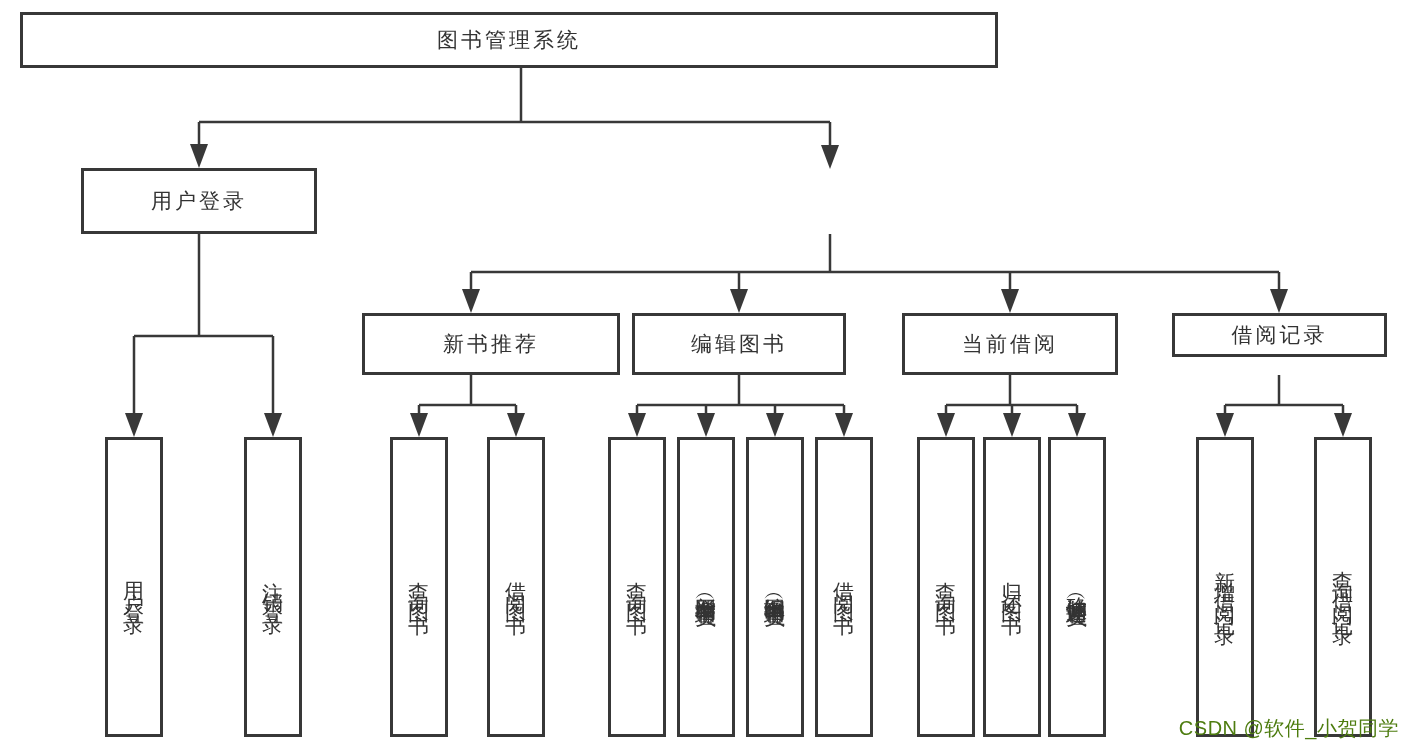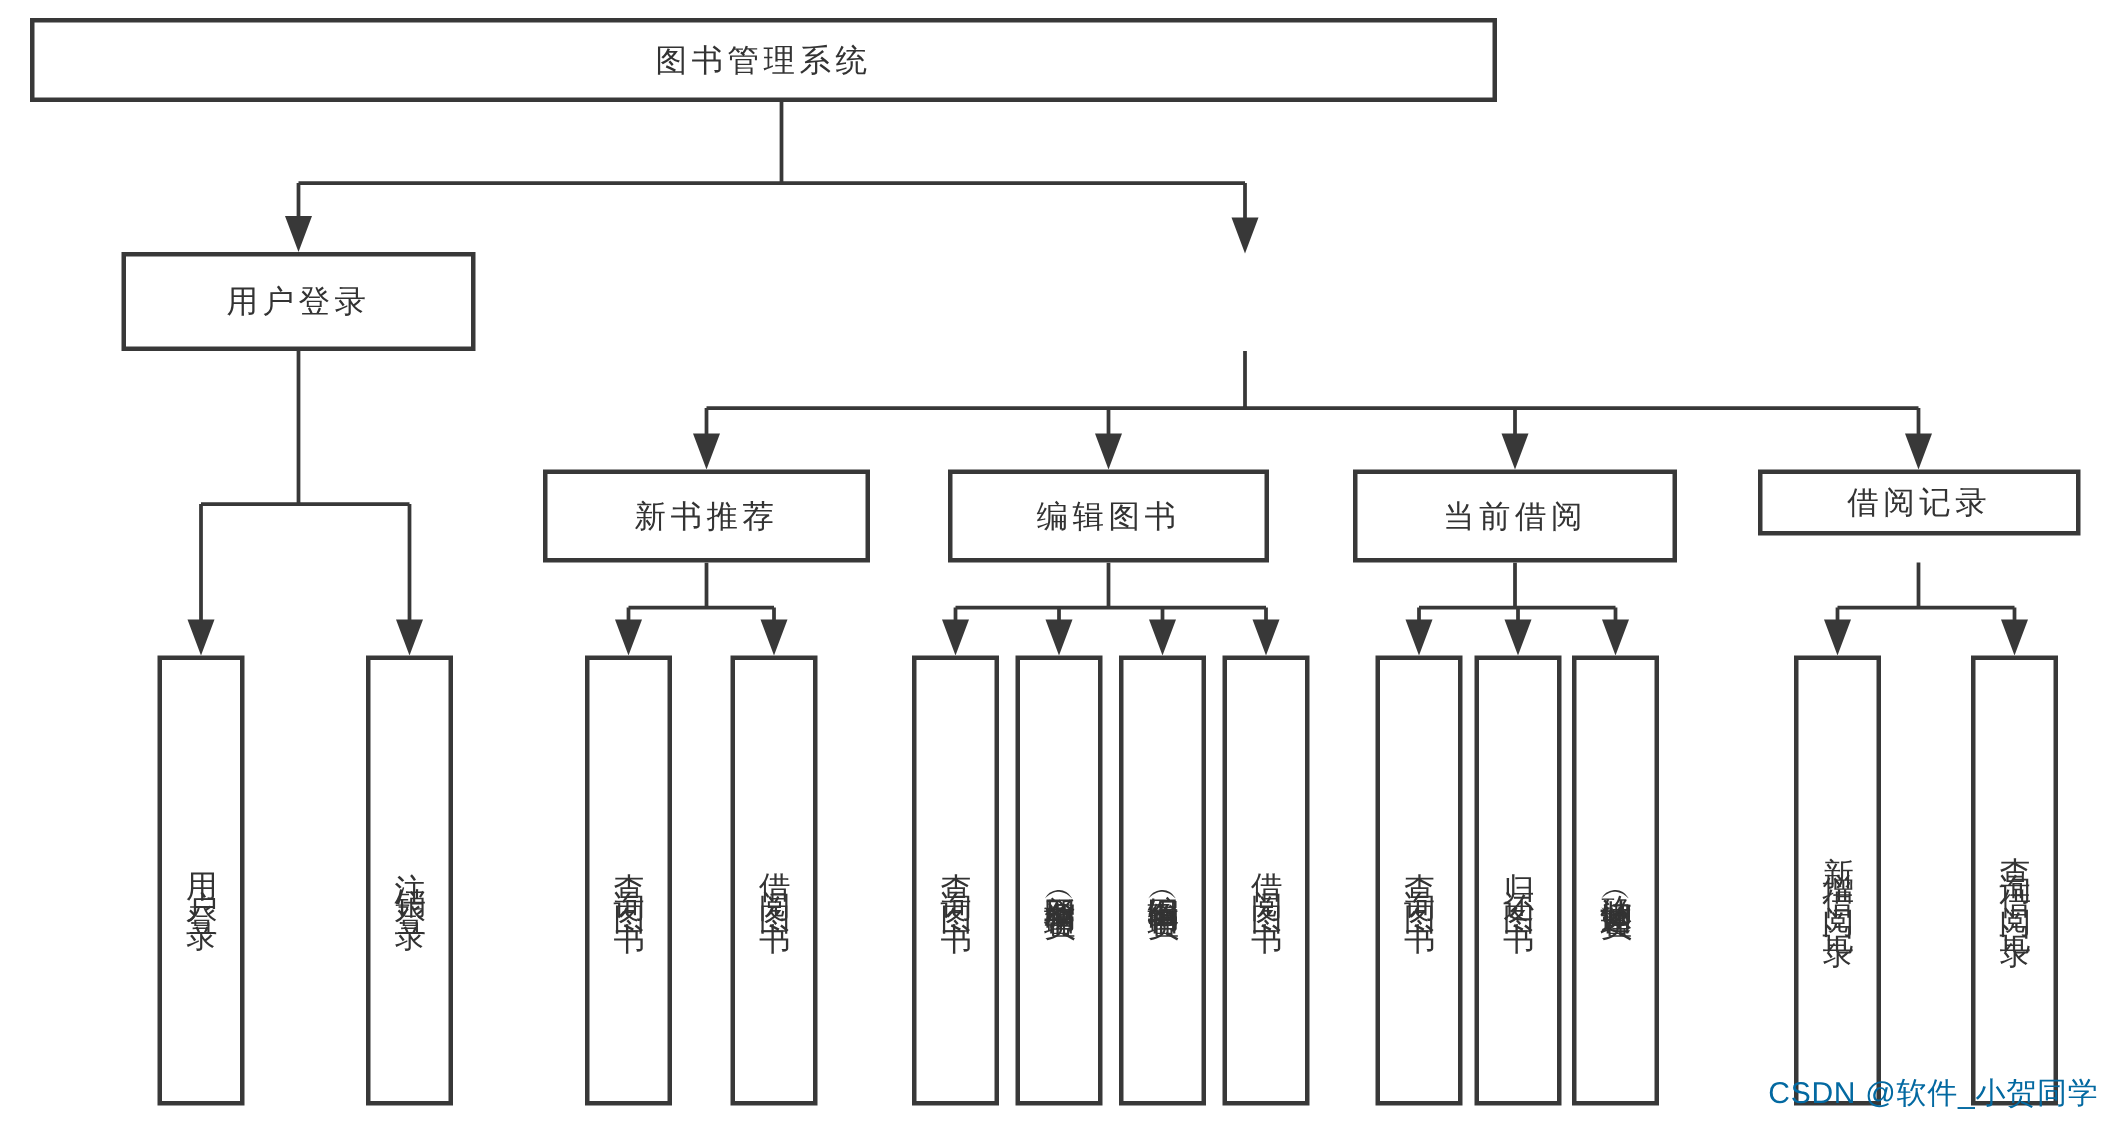--- a/index.html
+++ b/index.html
@@ -54,21 +54,21 @@
     line-height: 1;
   }
   .leaf.tight {
     letter-spacing: 1.5px;
   }
   .watermark {
     position: absolute;
     right: 6px;
     bottom: 5px;
     font-size: 20px;
-    color: #0369a1;
+    color: #4d7c0f;
     letter-spacing: 0.5px;
     z-index: 5;
   }
 </style>
 </head>
 <body>
 
 <div class="canvas">
 
   <svg class="connectors" viewBox="0 0 1405 747" xmlns="http://www.w3.org/2000/svg">
@@ -101,21 +101,21 @@
       <polygon points="1068,413 1086,413 1077,437"></polygon>
       <polygon points="1216,413 1234,413 1225,437"></polygon>
       <polygon points="1334,413 1352,413 1343,437"></polygon>
     </g>
   </svg>
 
   <div class="node" style="left:20px; top:12px; width:978px; height:56px;">图书管理系统</div>
 
   <div class="node" style="left:81px; top:168px; width:236px; height:66px;">用户登录</div>
 
-  <div class="node" style="left:362px; top:313px; width:218px; height:62px;">新书推荐</div>
+  <div class="node" style="left:362px; top:313px; width:258px; height:62px;">新书推荐</div>
   <div class="node" style="left:632px; top:313px; width:214px; height:62px;">编辑图书</div>
   <div class="node" style="left:902px; top:313px; width:216px; height:62px;text-align:center;">当前借阅</div>
   <div class="node" style="left:1172px; top:313px; width:215px; height:44px;">借阅记录</div>
 
   <div class="leaf" style="left:105px;">用户登录</div>
   <div class="leaf" style="left:244px;">注销登录</div>
   <div class="leaf" style="left:390px;">查询图书</div>
   <div class="leaf" style="left:487px;">借阅图书</div>
   <div class="leaf" style="left:608px;">查询图书</div>
   <div class="leaf tight" style="left:677px;">新增图书（管理员）</div>

